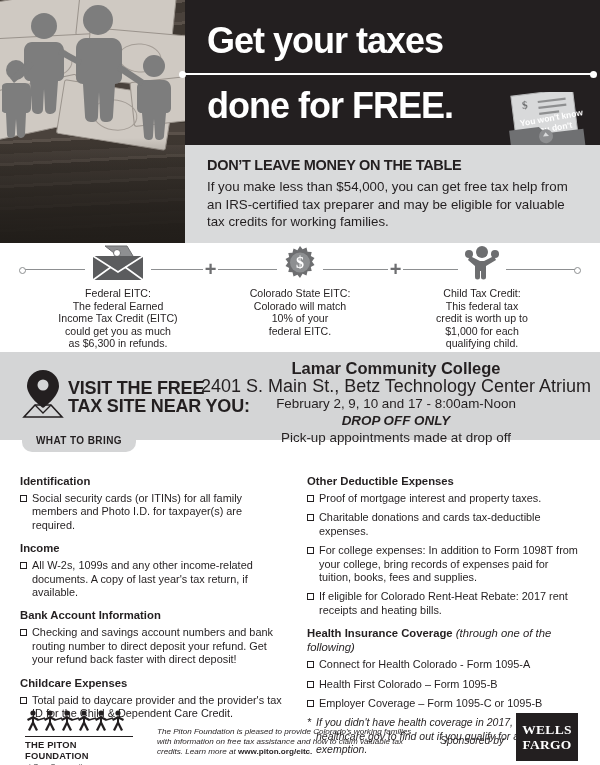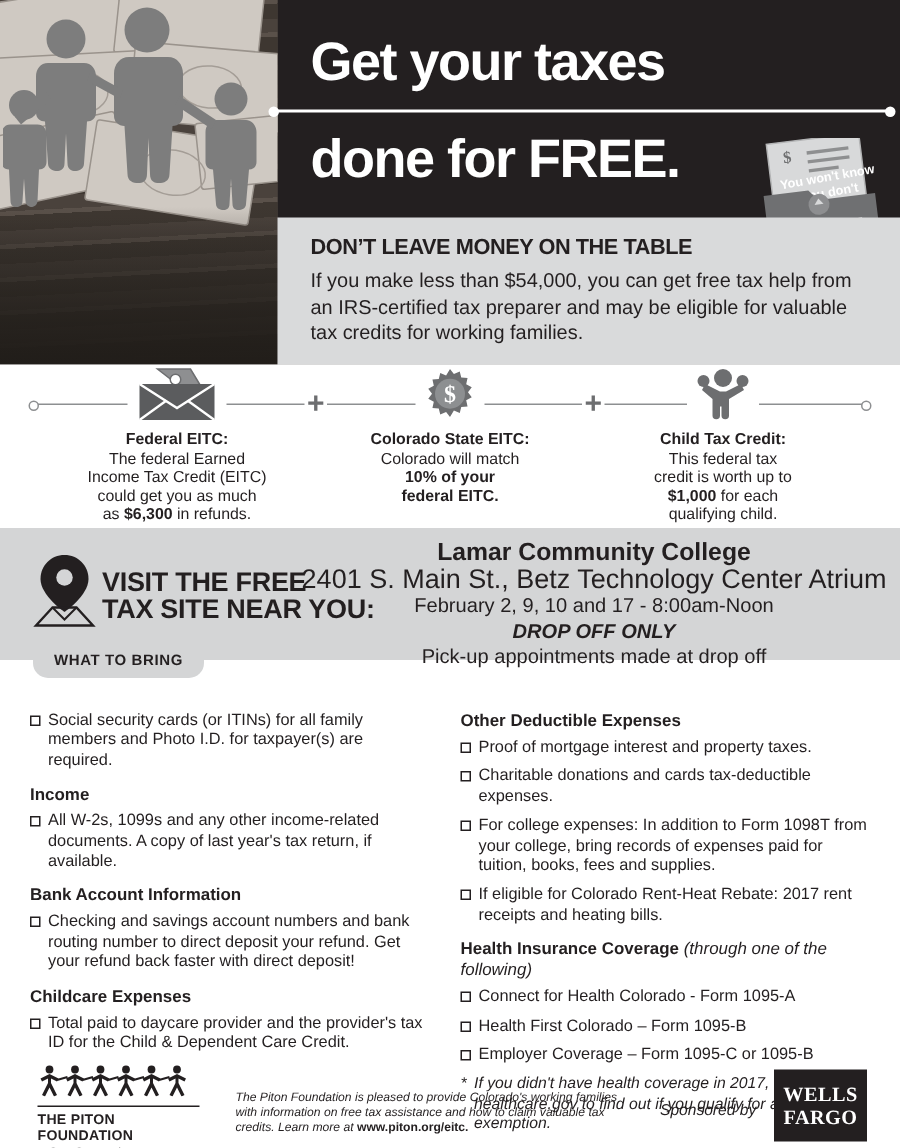--- a/index.html
+++ b/index.html
@@ -92,21 +92,21 @@
   .credit.c2 { left:212px; }
   .credit.c3 { left:394px; }
   .credit-icon {
     height:40px; display:flex; align-items:center; justify-content:center;
     position:relative; z-index:2;
   }
   .credit-icon .iconbg {
     background:#fff; padding:0 6px; display:flex; align-items:center; justify-content:center;
   }
   .credit-txt { font-size:10.6px; line-height:12.6px; color:#231f20; margin-top:4px; }
-  .credit-txt b { font-weight:bold;text-align:center; }
+  .credit-txt b { font-weight:normal;text-align:center; }
 
   
   .locband {
     position:relative; width:600px; height:88px; background:#d4d5d6;
   }
   .loc-pin { position:absolute; left:22px; top:17px; width:42px; height:50px; }
   .loc-label {
     position:absolute; left:68px; top:27px;
     font-size:18px; font-weight:bold; line-height:18px; letter-spacing:-.2px;
     color:#231f20;
@@ -349,20 +349,21 @@
   </div>
 </div>
 
 <div class="wtb-wrap">
   <div class="wtb-tab">WHAT TO BRING</div>
 </div>
 
 <div class="checklist">
 
   <div class="col">
+    <div class="grp-head">Identification</div>
     <div class="item">
       <span class="box"></span>
       <span class="txt">Social security cards (or ITINs) for all family members and Photo I.D. for taxpayer(s) are required.</span>
     </div>
 
     <div class="grp-head">Income</div>
     <div class="item">
       <span class="box"></span>
       <span class="txt">All W-2s, 1099s and any other income-related documents. A copy of last year's tax return, if available.</span>
     </div>

